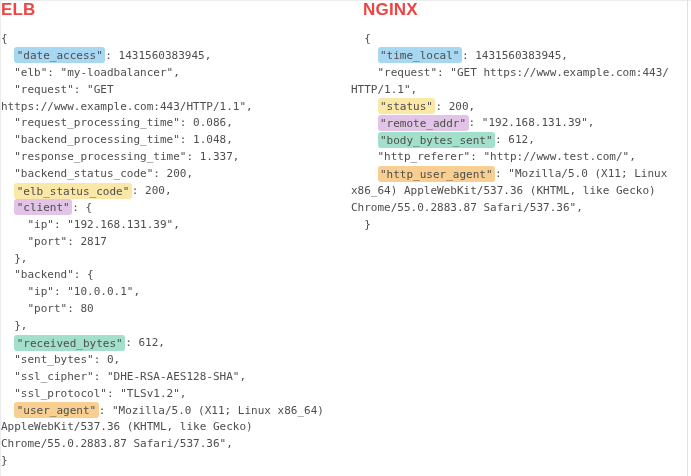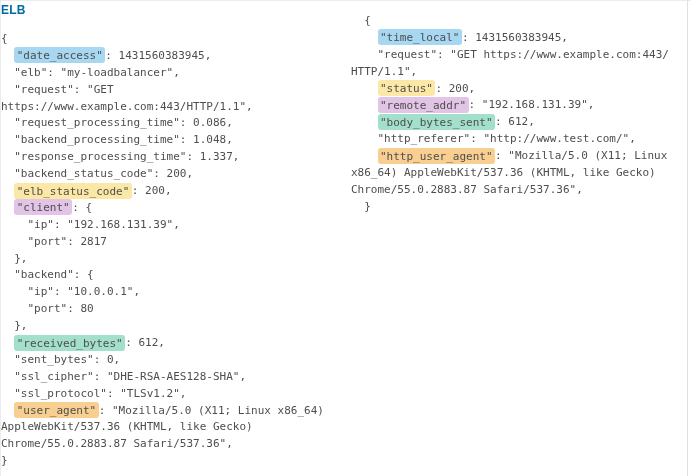--- a/index.html
+++ b/index.html
@@ -34,24 +34,24 @@
     background: #e0e0e0;
   }
   .panel {
     position: absolute;
     top: 0;
   }
   .panel-left  { left: 1px;   width: 346px; }
   .panel-right { left: 351px; width: 336px; }
   .panel-title {
     margin: 2px 0 0 0;
-    font-size: 12px;
+    font-size: 17px;
     line-height: 16px;
     font-weight: bold;
-    color: #0369a1;
+    color: #ef4444;
     letter-spacing: 0.2px;
   }
   .panel-right .panel-title { margin-left: 12px; }
   .code {
     margin: 13px 0 0 0;
     font-family: "DejaVu Sans Mono", "Liberation Mono", monospace;
     font-size: 11px;
     line-height: 16.9px;
     color: #4e4e4e;
     white-space: pre;
@@ -69,15 +69,16 @@
   <div class="top-border"></div>
   <div class="left-border"></div>
   <div class="right-border"></div>
 
   <section class="panel panel-left">
     <h2 class="panel-title">ELB</h2>
     <pre class="code"><div class="code-line"><span>{</span></div><div class="code-line"><span>  </span><span class="hl" style="background-color: rgb(167, 215, 241);">"date_access"</span><span>: 1431560383945,</span></div><div class="code-line"><span>  "elb": "my-loadbalancer",</span></div><div class="code-line"><span>  "request": "GET</span></div><div class="code-line"><span>https://www.example.com:443/HTTP/1.1",</span></div><div class="code-line"><span>  "request_processing_time": 0.086,</span></div><div class="code-line"><span>  "backend_processing_time": 1.048,</span></div><div class="code-line"><span>  "response_processing_time": 1.337,</span></div><div class="code-line"><span>  "backend_status_code": 200,</span></div><div class="code-line"><span>  </span><span class="hl" style="background-color: rgb(251, 231, 166);">"elb_status_code"</span><span>: 200,</span></div><div class="code-line"><span>  </span><span class="hl" style="background-color: rgb(226, 196, 230);">"client"</span><span>: {</span></div><div class="code-line"><span>    "ip": "192.168.131.39",</span></div><div class="code-line"><span>    "port": 2817</span></div><div class="code-line"><span>  },</span></div><div class="code-line"><span>  "backend": {</span></div><div class="code-line"><span>    "ip": "10.0.0.1",</span></div><div class="code-line"><span>    "port": 80</span></div><div class="code-line"><span>  },</span></div><div class="code-line"><span>  </span><span class="hl" style="background-color: rgb(163, 224, 203);">"received_bytes"</span><span>: 612,</span></div><div class="code-line"><span>  "sent_bytes": 0,</span></div><div class="code-line"><span>  "ssl_cipher": "DHE-RSA-AES128-SHA",</span></div><div class="code-line"><span>  "ssl_protocol": "TLSv1.2",</span></div><div class="code-line"><span>  </span><span class="hl" style="background-color: rgb(248, 207, 144);">"user_agent"</span><span>: "Mozilla/5.0 (X11; Linux x86_64)</span></div><div class="code-line"><span>AppleWebKit/537.36 (KHTML, like Gecko)</span></div><div class="code-line"><span>Chrome/55.0.2883.87 Safari/537.36",</span></div><div class="code-line"><span>}</span></div></pre>
   </section>
 
   <section class="panel panel-right">
+    <h2 class="panel-title">NGINX</h2>
     <pre class="code"><div class="code-line"><span>  {</span></div><div class="code-line"><span>    </span><span class="hl" style="background-color: rgb(167, 215, 241);">"time_local"</span><span>: 1431560383945,</span></div><div class="code-line"><span>    "request": "GET https://www.example.com:443/</span></div><div class="code-line"><span>HTTP/1.1",</span></div><div class="code-line"><span>    </span><span class="hl" style="background-color: rgb(251, 231, 166);">"status"</span><span>: 200,</span></div><div class="code-line"><span>    </span><span class="hl" style="background-color: rgb(226, 196, 230);">"remote_addr"</span><span>: "192.168.131.39",</span></div><div class="code-line"><span>    </span><span class="hl" style="background-color: rgb(163, 224, 203);">"body_bytes_sent"</span><span>: 612,</span></div><div class="code-line"><span>    "http_referer": "http://www.test.com/",</span></div><div class="code-line"><span>    </span><span class="hl" style="background-color: rgb(248, 207, 144);">"http_user_agent"</span><span>: "Mozilla/5.0 (X11; Linux</span></div><div class="code-line"><span>x86_64) AppleWebKit/537.36 (KHTML, like Gecko)</span></div><div class="code-line"><span>Chrome/55.0.2883.87 Safari/537.36",</span></div><div class="code-line"><span>  }</span></div></pre>
   </section>
 </div>
 
 </body></html>

